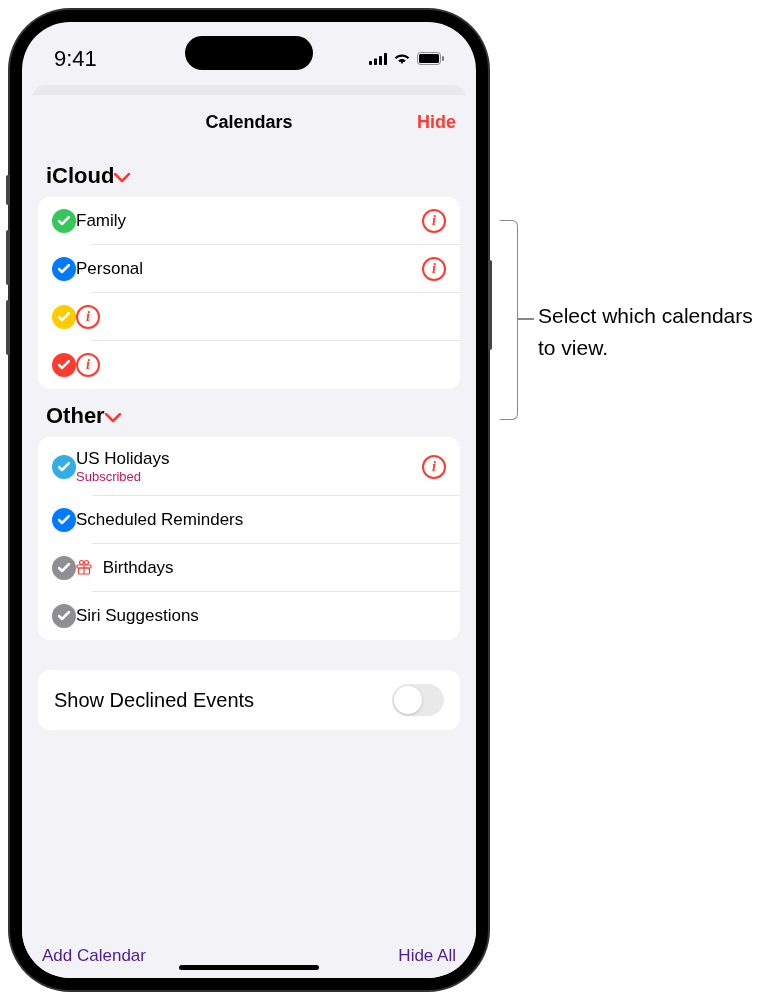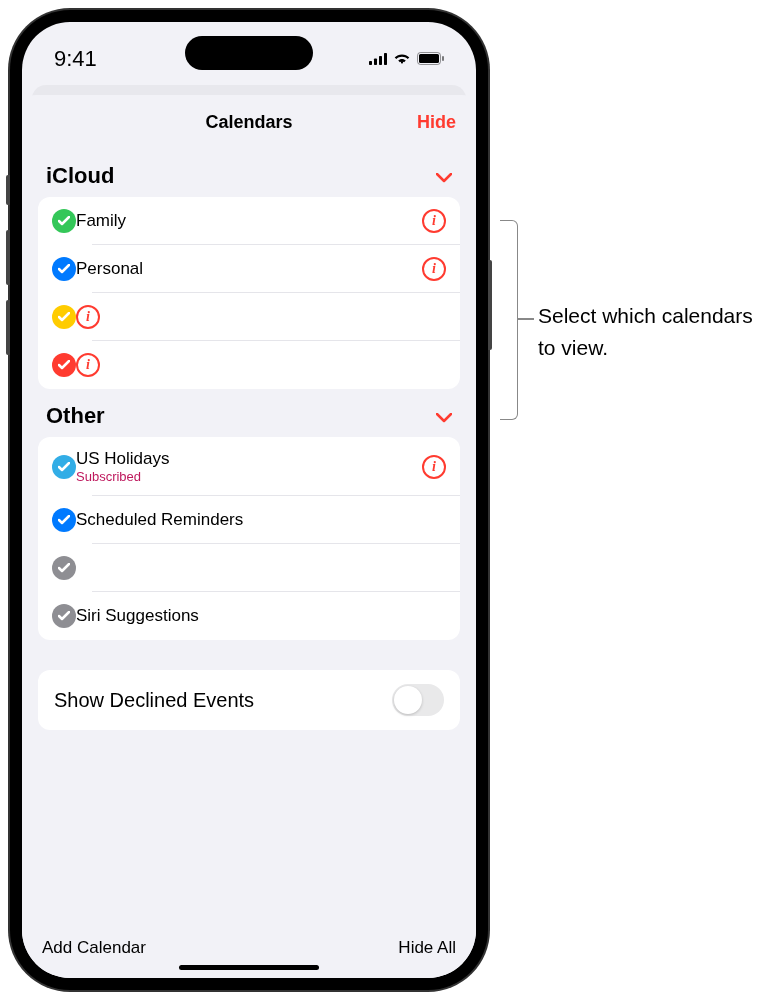--- a/index.html
+++ b/index.html
@@ -115,21 +115,21 @@
       font-weight: 600;
       cursor: pointer;
     }
     .content {
       flex: 1;
       overflow-y: auto;
       padding: 0 16px;
     }
     .section-header {
       display: flex;
-      justify-content: space-between;
+      justify-content: flex-start;
       align-items: center;
       padding: 14px 8px 8px;
       font-size: 22px;
       font-weight: 700;
       cursor: pointer;
     }
     .chevron {
       color: #ff3b30;
     }
     .list-group {
@@ -213,23 +213,23 @@
       top: 2px;
       width: 28px;
       height: 28px;
       background: #fff;
       border-radius: 50%;
       box-shadow: 0 1px 3px rgba(0,0,0,0.2);
     }
     .bottom-bar {
       display: flex;
       justify-content: space-between;
-      padding: 0 20px 20px;
+      padding: 0 20px 12px;
       font-size: 17px;
-      color: #000000;
+      color: #4c1d95;
     }
     .bottom-btn { cursor: pointer; }
     .home-indicator {
       position: absolute;
       bottom: 8px;
       left: 50%;
       transform: translateX(-50%);
       width: 140px;
       height: 5px;
       background: #000;
@@ -392,20 +392,31 @@
                 </span>
               <span class="row-text">Scheduled Reminders</span>
               <span class="divider"></span>
             </div>
             <div class="list-row">
               <span class="check-circle gray">
                   <svg width="12" height="10" viewBox="0 0 12 10">
                     <path d="M1 5l3 3 7-7" fill="none" stroke="#fff" stroke-width="2.5" stroke-linecap="round" stroke-linejoin="round"></path>
                   </svg>
                 </span>
+              <span class="row-text">
+                <span class="gift-icon">
+                  <svg width="16" height="16" viewBox="0 0 16 16" style="vertical-align:-2px">
+                      <rect x="1" y="6" width="14" height="3" rx="1" fill="none" stroke="#ff3b30" stroke-width="1.2"></rect>
+                      <rect x="2.5" y="9" width="11" height="6" rx="1" fill="none" stroke="#ff3b30" stroke-width="1.2"></rect>
+                      <line x1="8" y1="6" x2="8" y2="15" stroke="#ff3b30" stroke-width="1.2"></line>
+                      <circle cx="5.5" cy="3.5" r="2" fill="none" stroke="#ff3b30" stroke-width="1.2"></circle>
+                      <circle cx="10.5" cy="3.5" r="2" fill="none" stroke="#ff3b30" stroke-width="1.2"></circle>
+                    </svg>
+                </span><span>Birthdays</span>
+              </span>
               <span class="divider"></span>
             </div>
             <div class="list-row">
               <span class="check-circle gray">
                   <svg width="12" height="10" viewBox="0 0 12 10">
                     <path d="M1 5l3 3 7-7" fill="none" stroke="#fff" stroke-width="2.5" stroke-linecap="round" stroke-linejoin="round"></path>
                   </svg>
                 </span>
               <span class="row-text">Siri Suggestions</span>
             </div>

